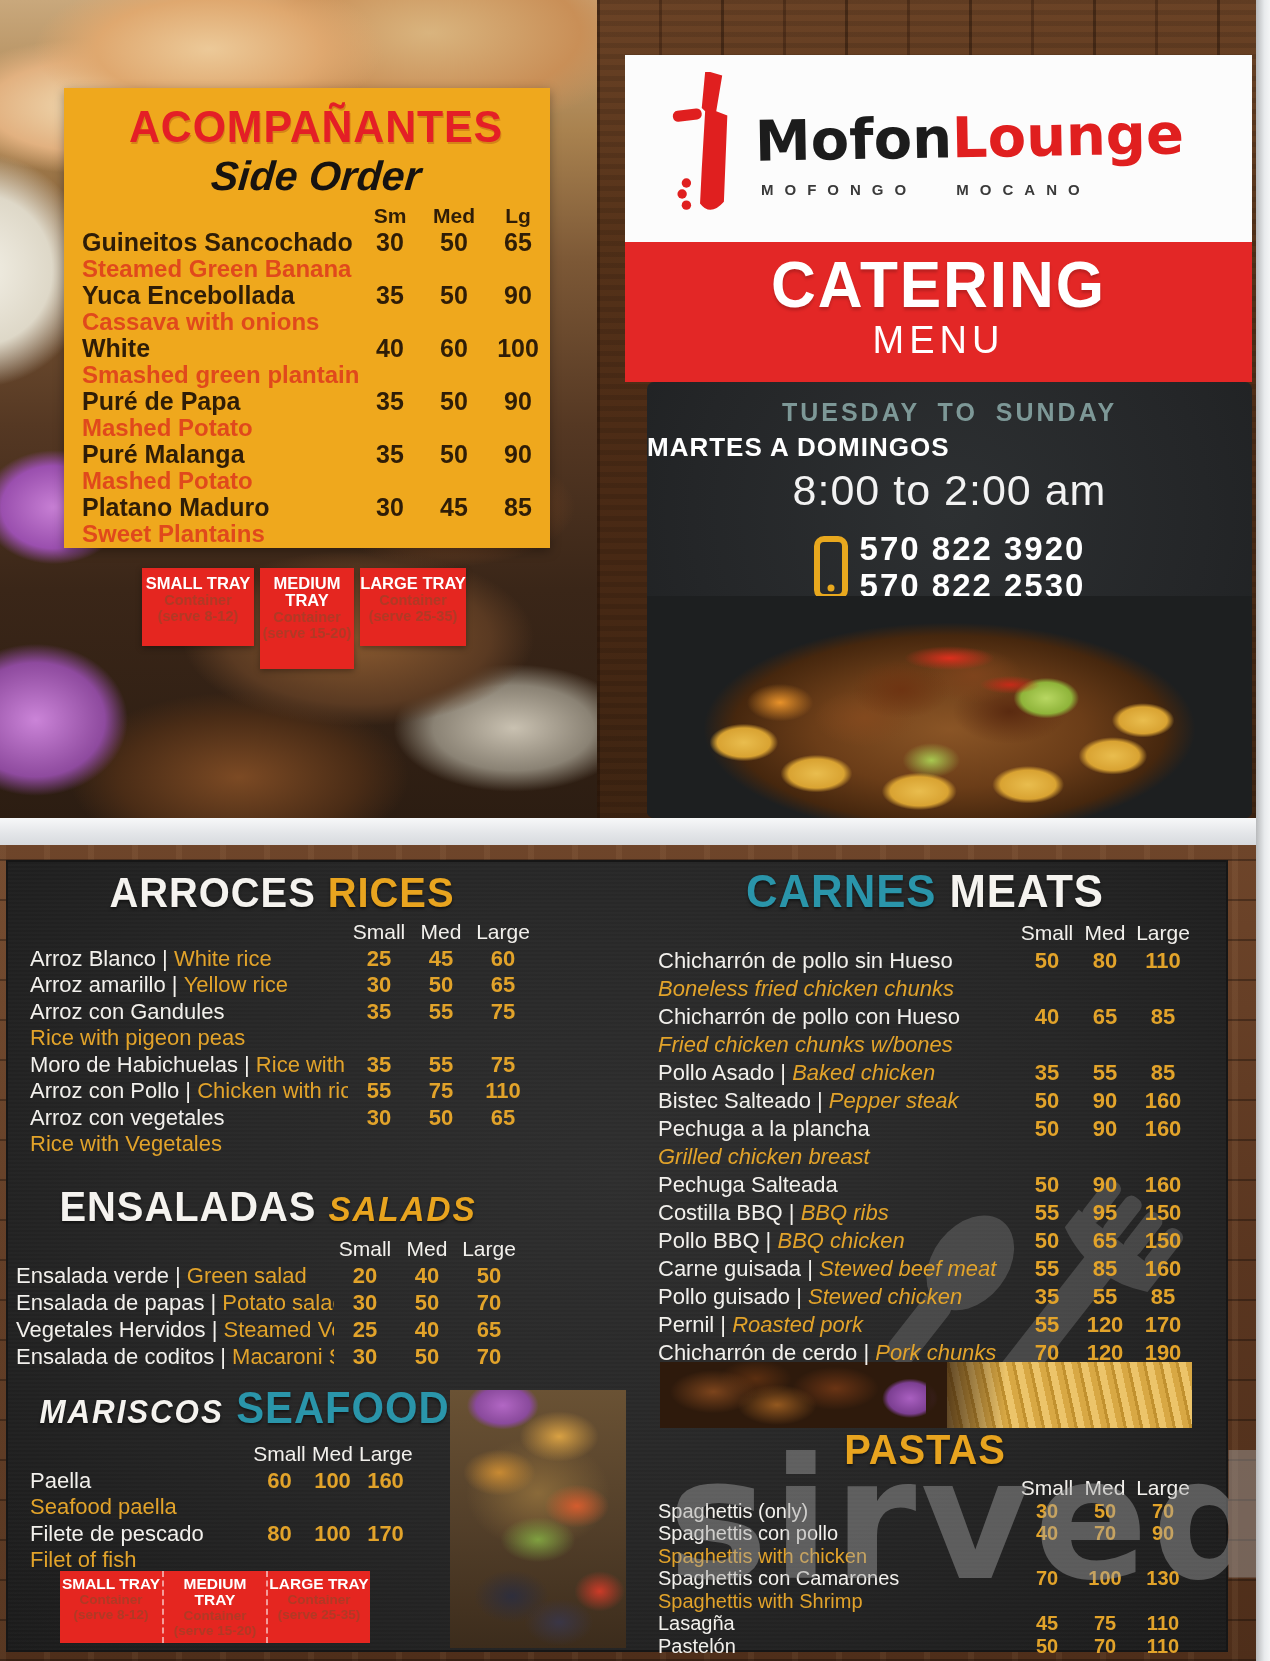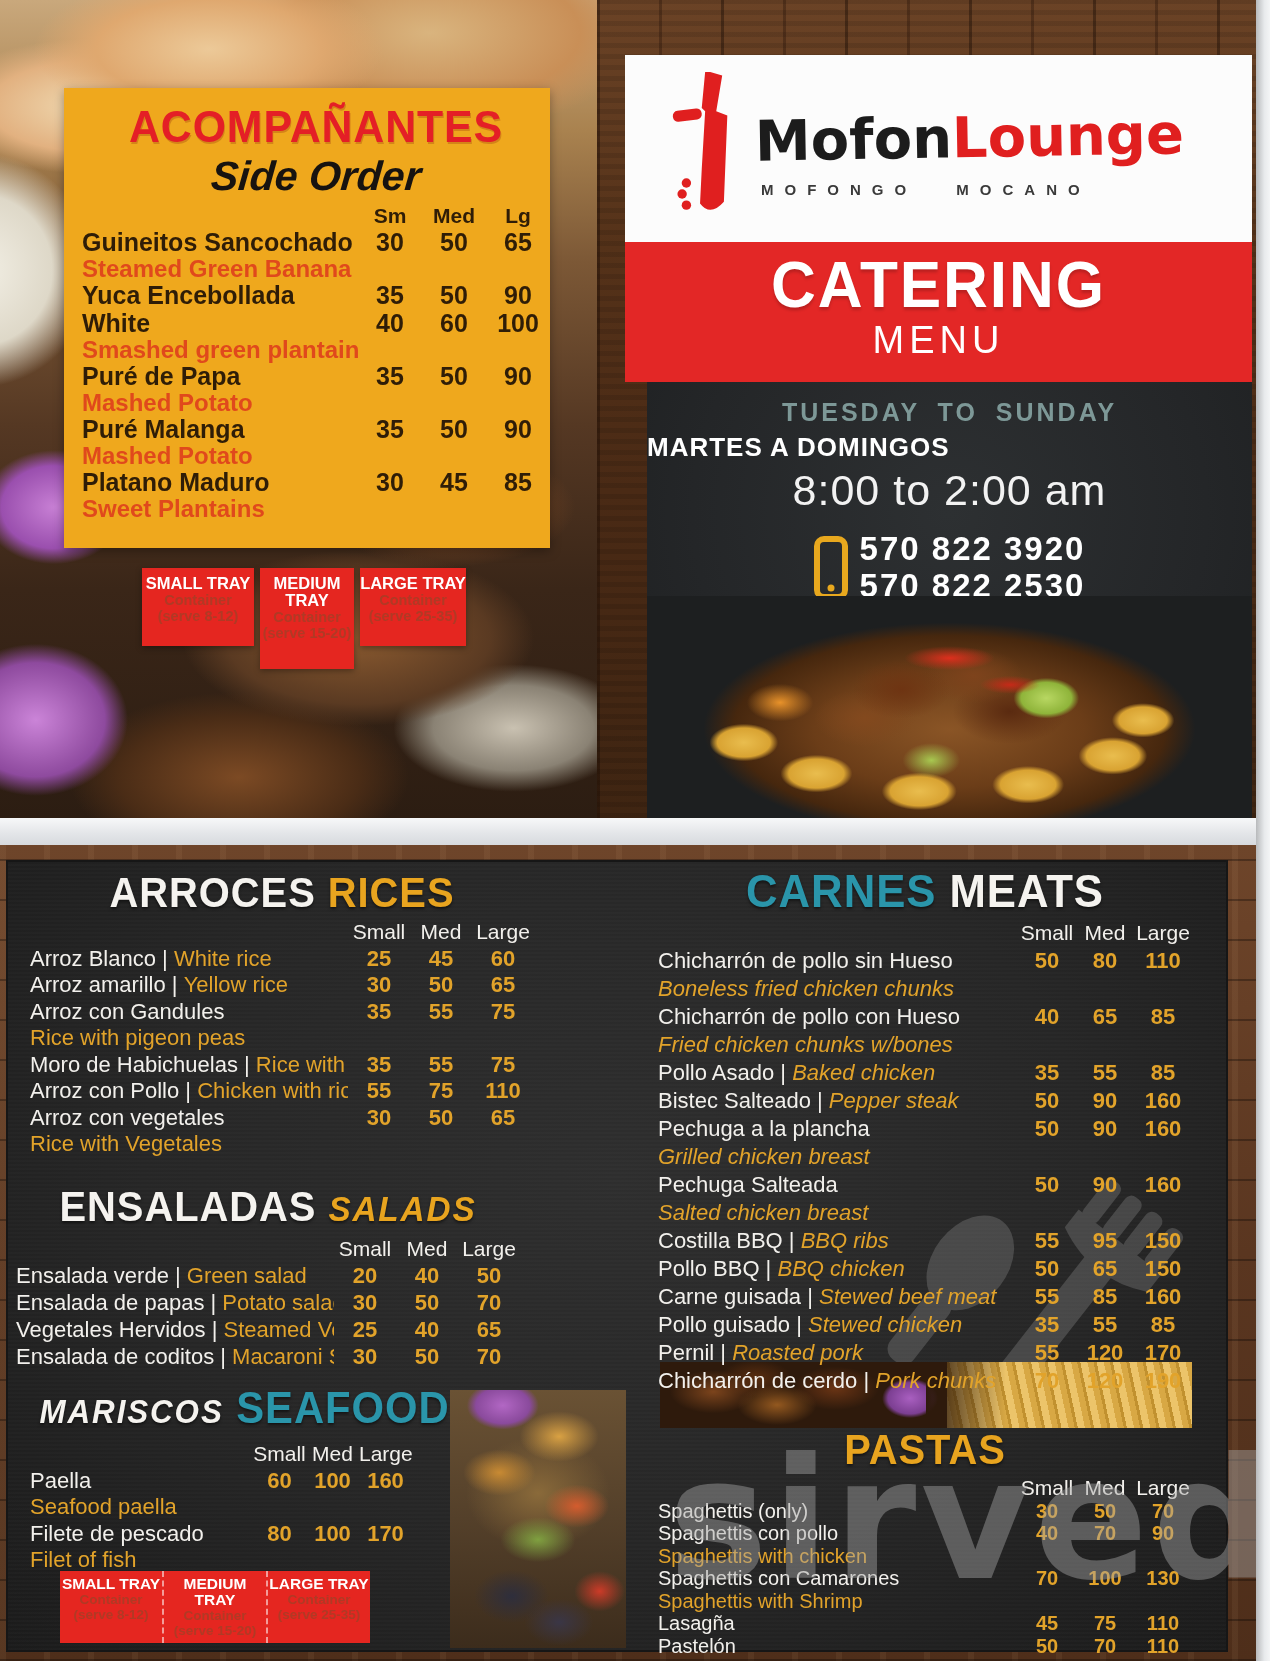--- a/index.html
+++ b/index.html
@@ -55,21 +55,21 @@
   .logo-text{position:absolute;left:130px;top:50px;font-size:56px;font-weight:800;letter-spacing:0px;transform:rotate(-1deg);font-family:"DejaVu Sans",sans-serif;}
   .logo-black{color:#1c1c1c;}
   .logo-red{color:#e01f1f;}
   .tagline{position:absolute;left:136px;top:126px;font-size:15px;font-weight:700;color:#3a3a3a;letter-spacing:11px;word-spacing:24px;}
 
   .red-band{position:absolute;left:28px;top:242px;width:627px;height:140px;background:#e32726;text-align:center;padding-top:10px;}
   .catering{color:#fff;font-size:64px;line-height:66px;font-weight:900;letter-spacing:2px;transform:scaleX(.97);text-shadow:0 3px 3px rgba(0,0,0,.18);}
   .menu-word{color:#fff;font-size:38px;line-height:44px;font-weight:500;letter-spacing:5px;}
 
   .info-panel{position:absolute;left:50px;top:382px;width:605px;height:436px;background:
-    radial-gradient(ellipse at 50% 30%, #2d3032 0%, #242628 60%, #1d1f20 100%);overflow:hidden;}
+    radial-gradient(ellipse at 50% 30%, #2d3032 0%, #242628 60%, #1d1f20 100%);overflow:hidden;border-radius:7px;}
   .days-en{position:absolute;left:0;right:0;top:16px;text-align:center;color:#7d9897;font-size:25px;font-weight:600;letter-spacing:3px;word-spacing:8px;}
   .days-es{position:absolute;left:0;right:0;top:50px;text-align:left;color:#fff;font-size:26px;font-weight:800;letter-spacing:1px;}
   .hours{position:absolute;left:0;right:0;top:84px;text-align:center;color:#f2f2f2;font-size:43px;font-weight:300;letter-spacing:1px;}
   .phones{position:absolute;left:0;right:0;top:148px;display:flex;justify-content:center;gap:12px;}
   .phone-icon{width:34px;height:64px;margin-top:6px;}
   .phone-lines{color:#fff;font-size:33px;line-height:37px;font-weight:600;letter-spacing:2px;}
 
   .photo-platter{position:absolute;left:0;bottom:0;width:100%;height:222px;background-color:#1d1f20;background-image:
     radial-gradient(ellipse 60px 16px at 50% 28%, #dd2f1d 0%, rgba(0,0,0,0) 75%),
     radial-gradient(ellipse 40px 12px at 60% 40%, #c62a18 0%, rgba(0,0,0,0) 75%),
@@ -199,20 +199,21 @@
             <div class="so-p">65</div>
           </div>
           <div class="so-tr">Steamed Green Banana</div>
 
           <div class="so-row">
             <div class="so-name">Yuca Encebollada</div>
             <div class="so-p">35</div>
             <div class="so-p">50</div>
             <div class="so-p">90</div>
           </div>
+          <div class="so-tr">Cassava with onions</div>
 
           <div class="so-row">
             <div class="so-name">White</div>
             <div class="so-p">40</div>
             <div class="so-p">60</div>
             <div class="so-p">100</div>
           </div>
           <div class="so-tr">Smashed green plantain</div>
 
           <div class="so-row">
@@ -527,26 +528,20 @@
               <div class="pc"></div>
             </div>
 
             <div class="mrow">
               <div class="mname"><span class="es">Pechuga Salteada</span><span class="sep"></span><span class="en"></span></div>
               <div class="pc">50</div>
               <div class="pc">90</div>
               <div class="pc">160</div>
             </div>
 
-            <div class="mrow">
-              <div class="mname"><span class="es"></span><span class="sep"></span><span class="en">Salted chicken breast</span></div>
-              <div class="pc"></div>
-              <div class="pc"></div>
-              <div class="pc"></div>
-            </div>
 
             <div class="mrow">
               <div class="mname"><span class="es">Costilla BBQ</span><span class="sep"> | </span><span class="en">BBQ ribs</span></div>
               <div class="pc">55</div>
               <div class="pc">95</div>
               <div class="pc">150</div>
             </div>
 
             <div class="mrow">
               <div class="mname"><span class="es">Pollo BBQ</span><span class="sep"> | </span><span class="en">BBQ chicken</span></div>

